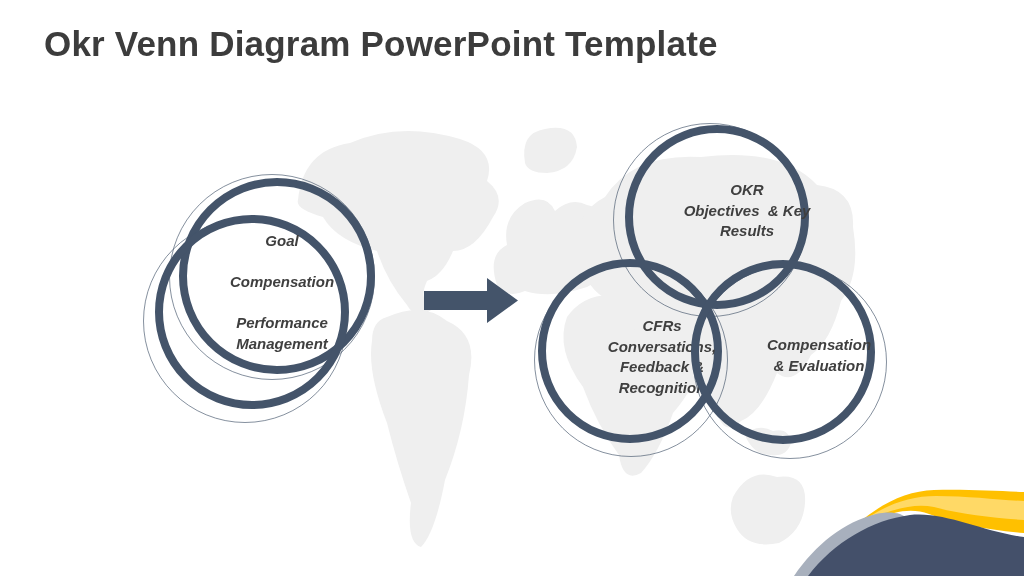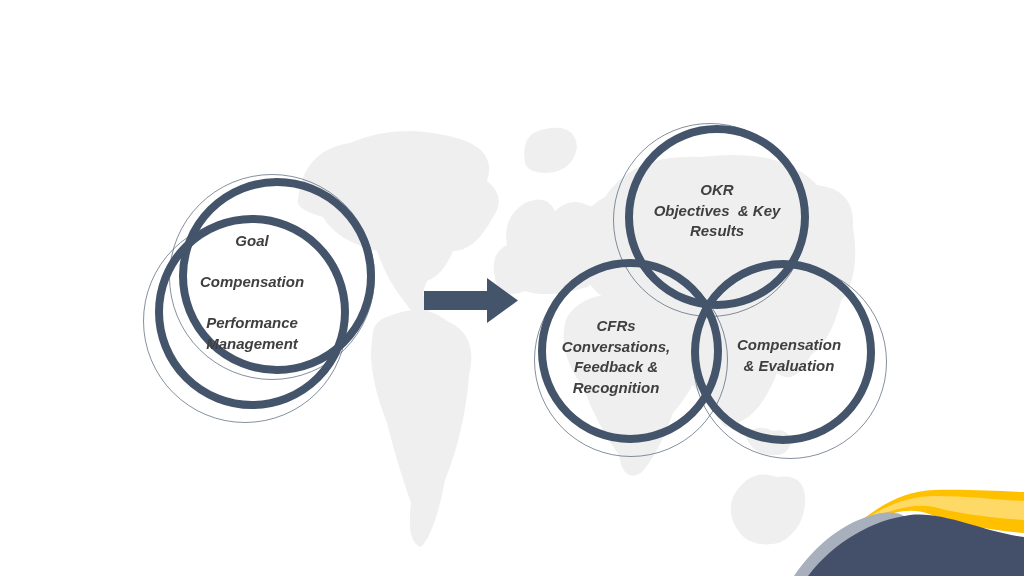--- a/index.html
+++ b/index.html
@@ -22,21 +22,21 @@
 
   
   .ring{position:absolute;border-radius:50%;border:8px solid #44546A;box-sizing:border-box;background:transparent;}
   .outline{position:absolute;border-radius:50%;border:1.5px solid rgba(68,84,106,.65);box-sizing:border-box;background:transparent;}
 
   
   .circle-label{
     position:absolute;transform:translate(-50%,-50%);
     text-align:center;white-space:pre-wrap;
     font-size:15px;font-weight:bold;font-style:italic;color:#3f3f3f;
-    line-height:20.5px;width:180px;
+    line-height:20.5px;width:180px;margin-left:30px;
   }
 
   
   .arrow-svg{position:absolute;left:424px;top:278px;width:94px;height:45px;}
 
   
   .wave-svg{position:absolute;right:0;bottom:0;width:240px;height:112px;}
 </style>
 </head>
 <body>
@@ -55,20 +55,21 @@
 
     <path d="M292,212 Q312,184 350,192 Q388,186 406,210 Q438,216 432,246 Q422,280 398,308 Q384,348 366,368 Q348,378 344,350 Q322,320 308,282 Q280,244 292,212 Z"></path>
 
     <path d="M305,150 Q296,110 330,92 Q358,48 426,52 Q506,42 542,80 Q580,84 578,122 Q586,170 566,196 Q556,236 536,250 Q520,282 502,268 Q486,308 466,316 Q448,334 440,302 Q412,282 396,240 Q350,228 336,196 Q310,186 305,150 Z"></path>
 
     <path d="M470,330 Q482,318 498,326 Q514,322 516,338 Q512,352 496,350 Q478,350 470,330 Z"></path>
 
     <path d="M458,392 Q474,362 502,372 Q532,368 530,398 Q528,426 504,438 Q474,444 462,424 Q452,408 458,392 Z"></path>
   </svg>
 
+  <div class="slide-title">Okr Venn Diagram PowerPoint Template</div>
 
   <div>
     <div class="outline" style="left:169px;top:174px;width:206px;height:206px;"></div>
     <div class="ring" style="left:179px;top:178px;width:196px;height:196px;"></div>
     <div class="outline" style="left:143px;top:219px;width:204px;height:204px;"></div>
     <div class="ring" style="left:155px;top:215px;width:194px;height:194px;"></div>
     <div class="circle-label" style="left:252px;top:292px;">Goal
 
 Compensation
 
@@ -83,21 +84,21 @@
   <div>
 
     <div class="outline" style="left:613px;top:123px;width:194px;height:194px;"></div>
     <div class="ring" style="left:625px;top:125px;width:184px;height:184px;"></div>
     <div class="circle-label" style="left:717px;top:211px;">OKR
 Objectives  &amp; Key
 Results</div>
 
     <div class="outline" style="left:534px;top:263px;width:194px;height:194px;"></div>
     <div class="ring" style="left:538px;top:259px;width:184px;height:184px;"></div>
-    <div class="circle-label" style="left:616px;top:357px;width:170px;">CFRs
+    <div class="circle-label" style="left:632px;top:357px;width:170px;">CFRs
 Conversations,
 Feedback &amp;
 Recognition</div>
 
     <div class="outline" style="left:693px;top:265px;width:194px;height:194px;"></div>
     <div class="ring" style="left:691px;top:260px;width:184px;height:184px;"></div>
     <div class="circle-label" style="left:789px;top:355px;">Compensation
 &amp; Evaluation</div>
   </div>
 

